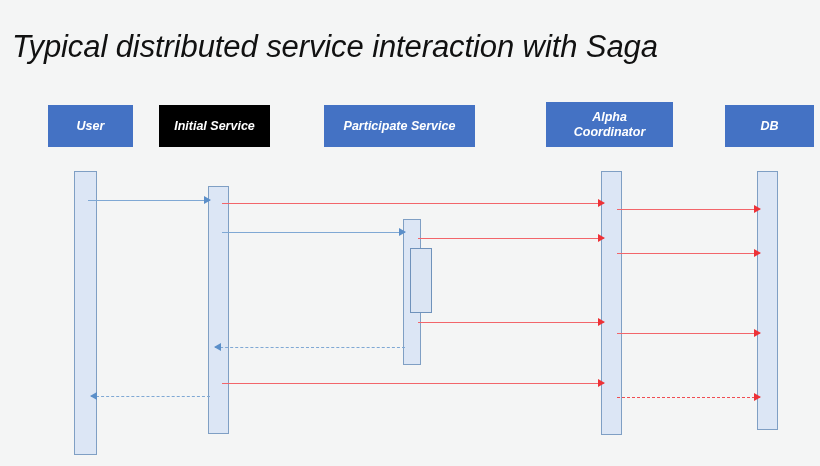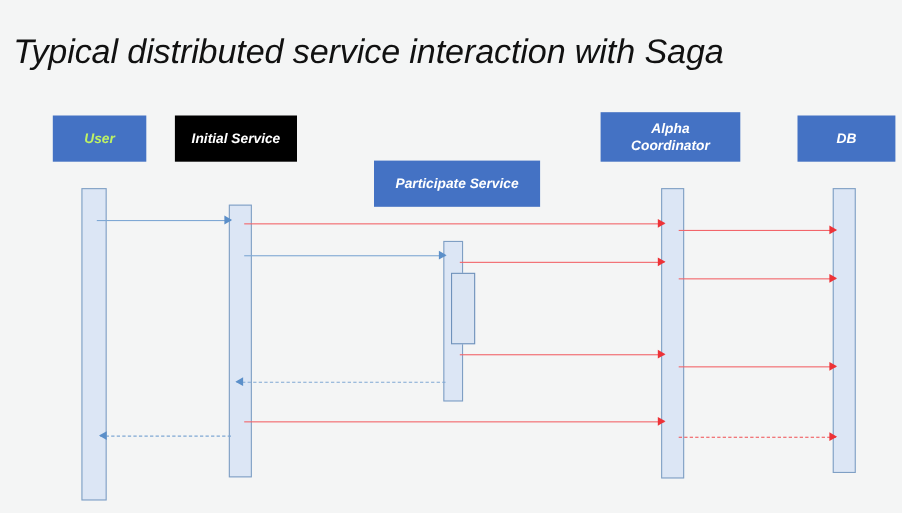--- a/index.html
+++ b/index.html
@@ -97,23 +97,23 @@
   .msg.red.dash { color: #ed3237; }
 </style>
 </head>
 <body>
 
 <div id="canvas">
 
   <div id="diagram-title">Typical distributed service interaction with Saga</div>
 
   <div id="participants-layer">
-      <div class="participant-box" style="left: 48px; top: 105px; width: 85px; height: 42px; background: rgb(68, 114, 196); color: #bef264;">User</div>
+      <div class="participant-box" style="left: 48px; top: 105px; width: 85px; height: 42px; background: rgb(68, 114, 196); color: #ffffff;">User</div>
       <div class="participant-box" style="left: 159px; top: 105px; width: 111px; height: 42px; background: #000000; color: rgb(255, 255, 255);">Initial Service</div>
-      <div class="participant-box" style="left: 340px; top: 105px; width: 151px; height: 42px; background: rgb(68, 114, 196); color: rgb(255, 255, 255); margin-top: 41px;">Participate Service</div>
+      <div class="participant-box" style="left: 324px; top: 105px; width: 151px; height: 42px; background: rgb(68, 114, 196); color: rgb(255, 255, 255);">Participate Service</div>
       <div class="participant-box" style="left: 546px; top: 102px; width: 127px; height: 45px; background: rgb(68, 114, 196); color: rgb(255, 255, 255);">Alpha
 Coordinator</div>
       <div class="participant-box" style="left: 725px; top: 105px; width: 89px; height: 42px; background: rgb(68, 114, 196); color: rgb(255, 255, 255);">DB</div>
     </div>
   <div id="lifelines-layer">
       <div class="lifeline-bar" style="left: 74px; top: 171px; width: 23px; height: 284px;"></div>
       <div class="lifeline-bar" style="left: 208px; top: 186px; width: 21px; height: 248px;"></div>
       <div class="lifeline-bar" style="left: 403px; top: 219px; width: 18px; height: 146px;"></div>
       <div class="lifeline-bar nested" style="left: 410px; top: 248px; width: 22px; height: 65px;"></div>
       <div class="lifeline-bar" style="left: 601px; top: 171px; width: 21px; height: 264px;"></div>

